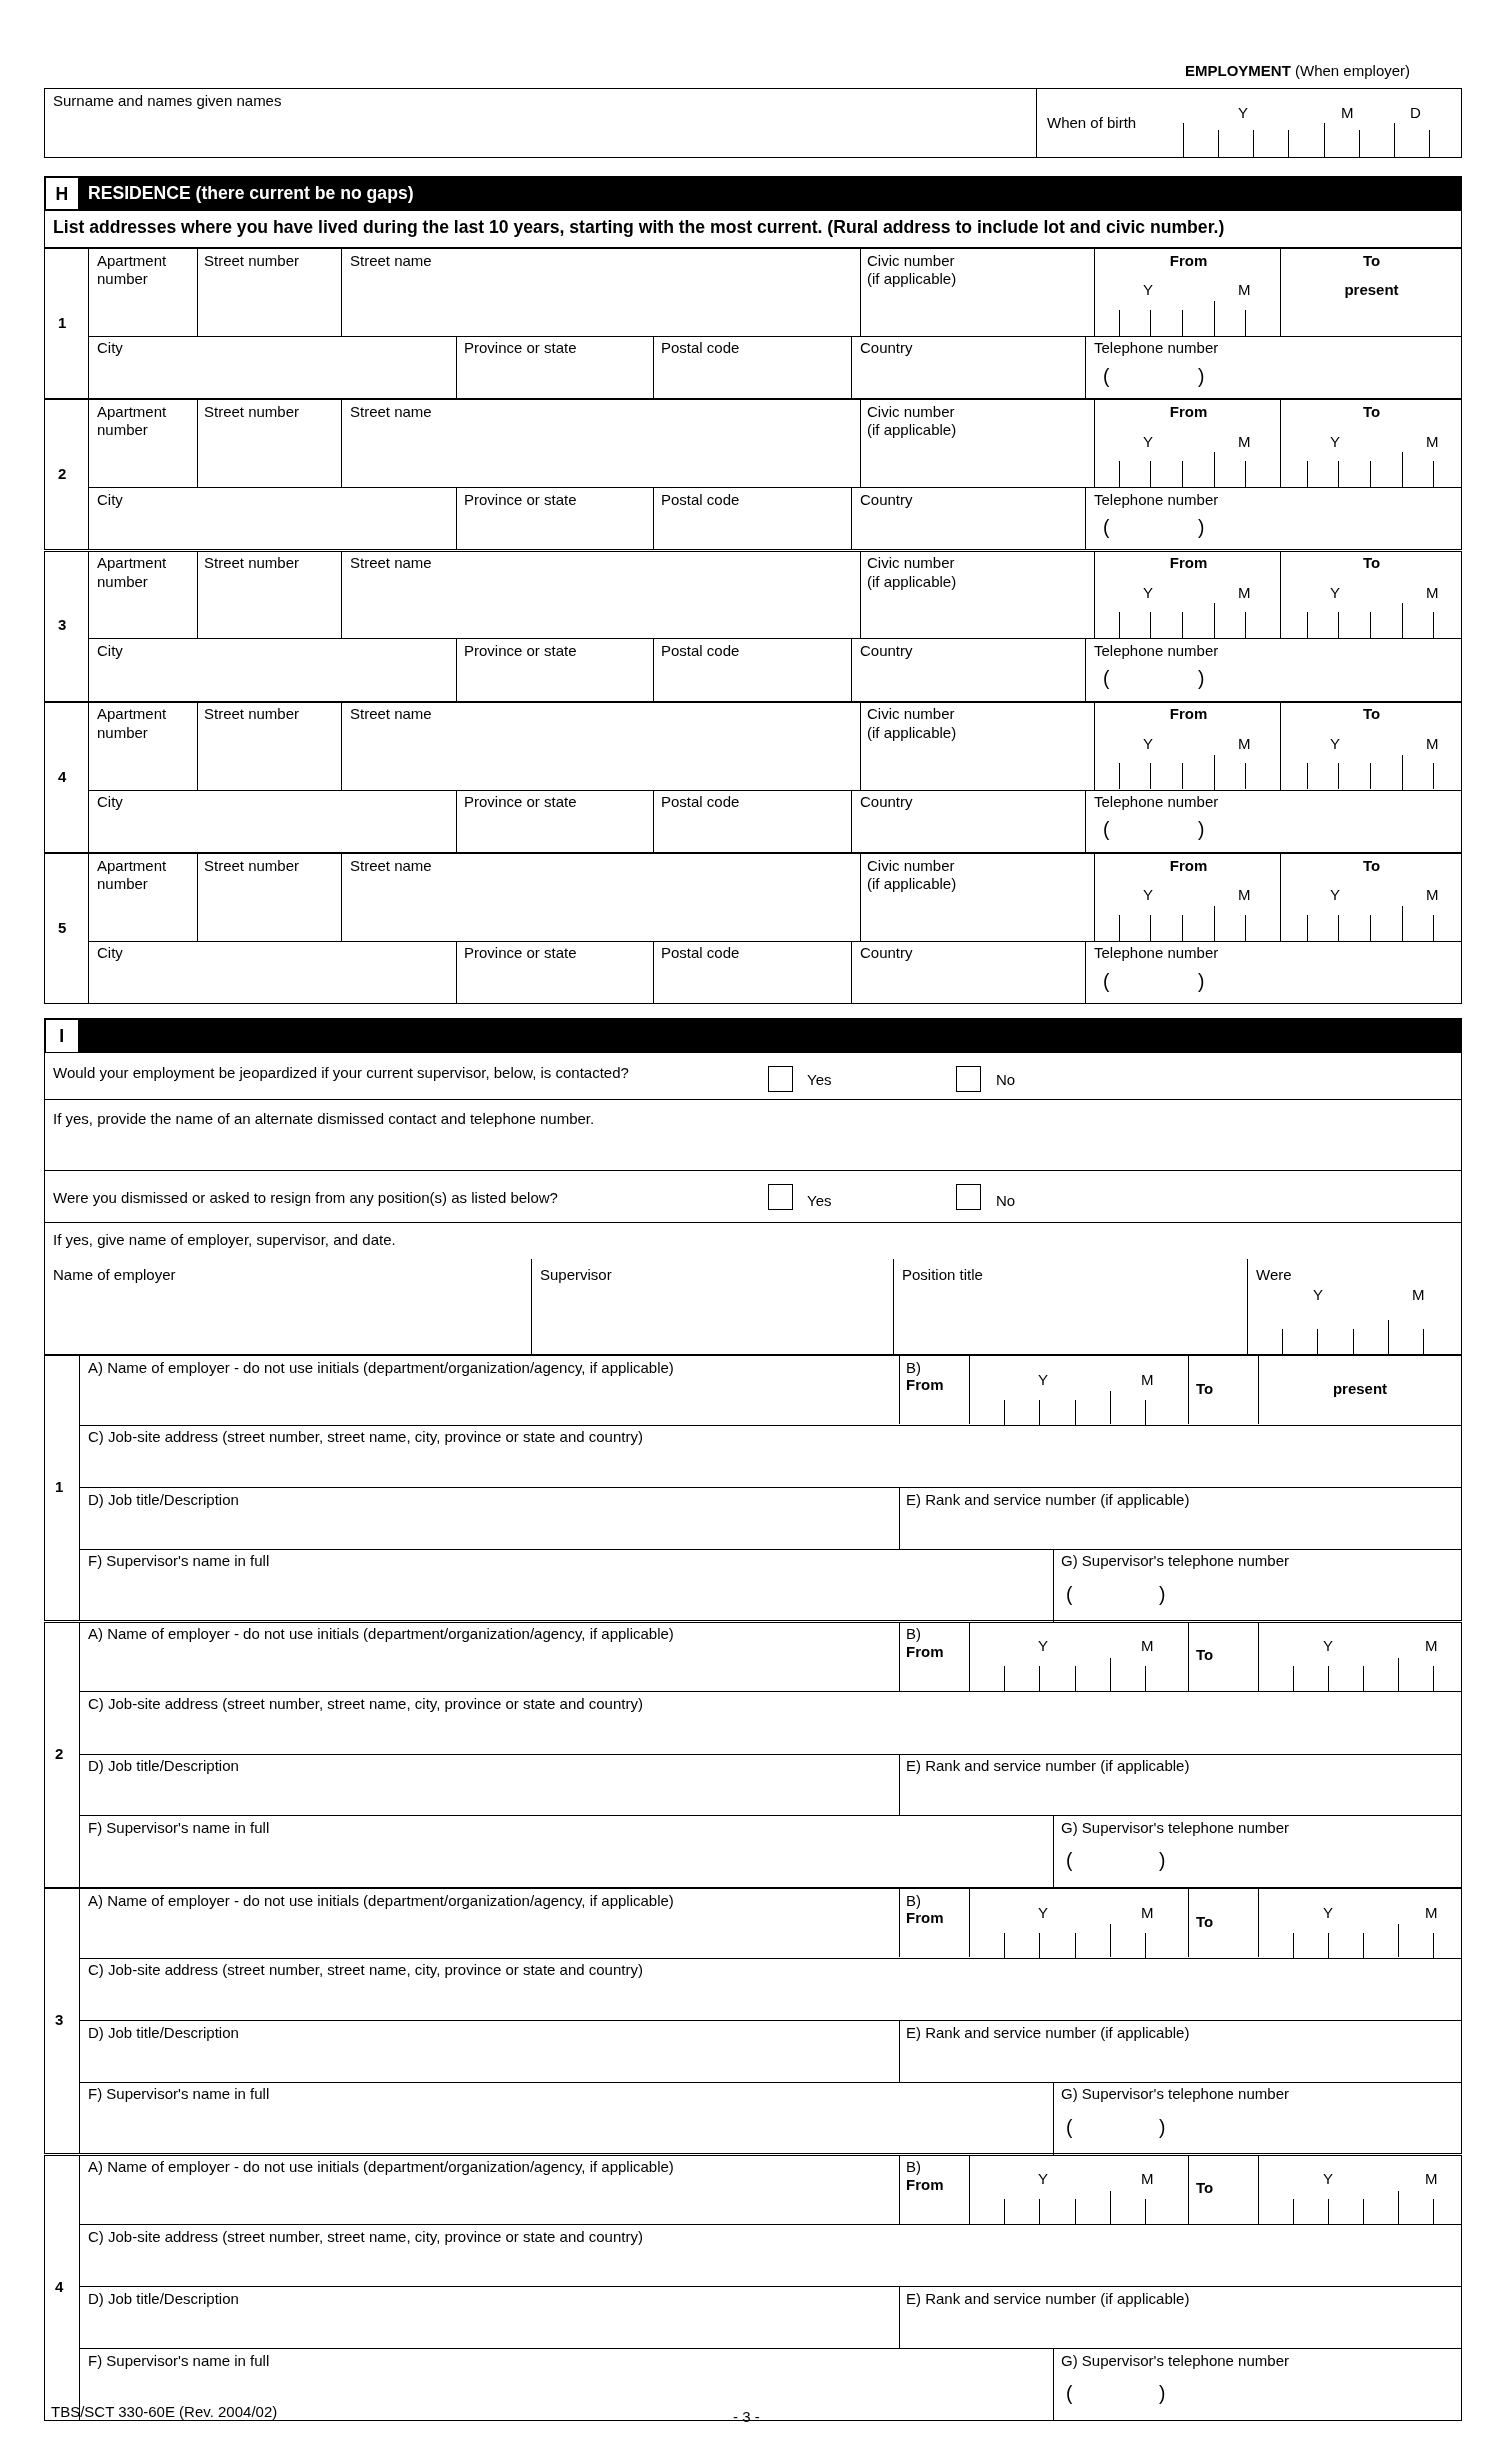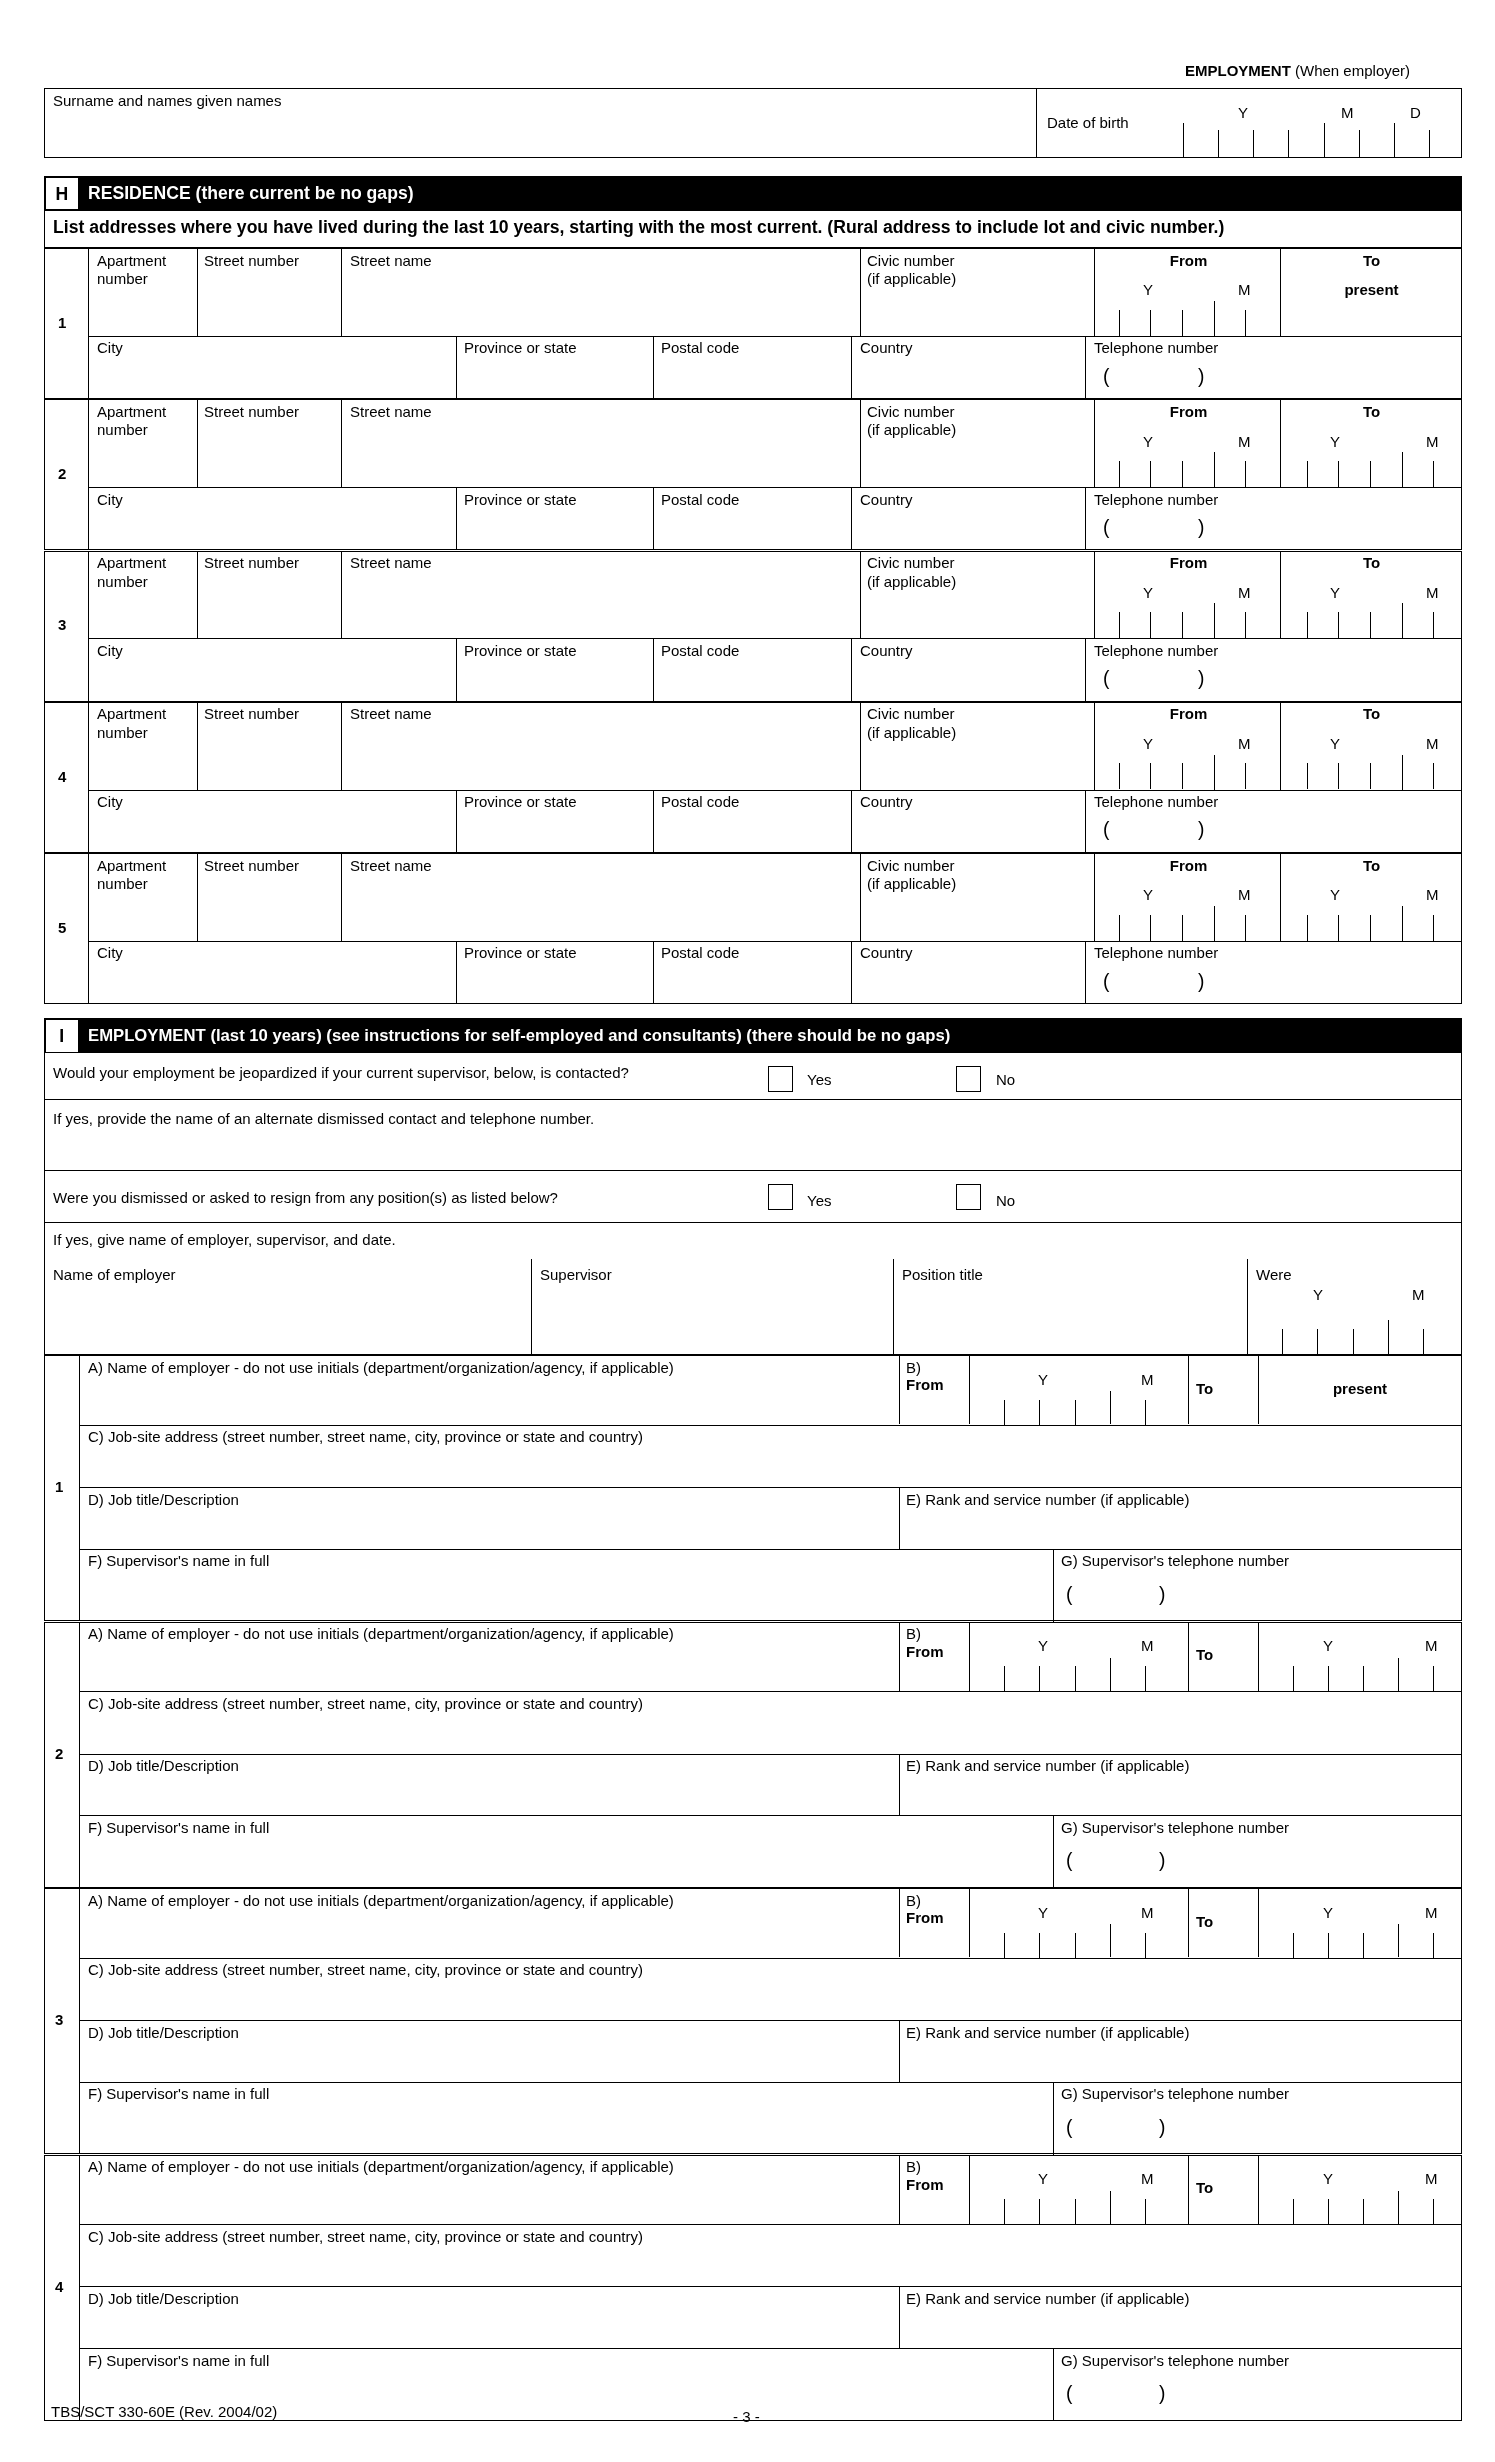--- a/index.html
+++ b/index.html
@@ -22,21 +22,21 @@
 
 <div class="lbl" style="left:1185px;top:62px;">
   <span class="bold">EMPLOYMENT</span>
   <span>(When employer)</span>
 </div>
 
 <div class="box" style="left:44px;top:88px;width:1418px;height:70px;"></div>
 <div class="vl" style="left:1036px;top:88px;height:70px;"></div>
 <div class="lbl" style="left:53px;top:92px;">Surname and names given names</div>
 <div class="fillable" style="left:48px;top:113px;width:985px;height:44px;"></div>
-<div class="lbl" style="left:1047px;top:114px;">Date of birth</div>
+<div class="lbl" style="left:1047px;top:114px;">When of birth</div>
 <div class="lbl" style="left:1238px;top:104px;">Y</div>
 <div class="lbl" style="left:1341px;top:104px;">M</div>
 <div class="lbl" style="left:1410px;top:104px;">D</div>
 <div id="dob-ticks" class="abs" style="left:1161px;top:123px;width:290px;height:35px;"></div>
 
 <div class="secbar" style="left:44px;top:176px;width:1418px;">
   <div class="secletter">H</div>
   <span style="position:absolute;left:44px;">RESIDENCE (there current be no gaps)</span>
 </div>
 <div class="box" style="left:44px;top:209px;width:1418px;height:39px;"></div>
@@ -298,21 +298,20 @@
     <div class="lbl" style="left:860px;top:944px;">Country</div>
     <div class="fillable" style="left:855px;top:966px;width:227px;height:35px;"></div>
     <div class="lbl" style="left:1094px;top:944px;">Telephone number</div>
     <div class="lbl" style="left:1103px;top:973px;font-size:19.3px;">(</div>
     <div class="lbl" style="left:1198px;top:973px;font-size:19.3px;">)</div>
     <div class="fillable" style="left:1090px;top:967px;width:368px;height:35px;"></div>
   </div>
 
 <div class="secbar" style="left:44px;top:1018px;width:1418px;">
   <div class="secletter">I</div>
-  <span style="position:absolute;left:44px;font-size:16.7px;">EMPLOYMENT (last 10 years) (see instructions for self-employed and consultants) (there should be no gaps)</span>
 </div>
 
 <div class="box" style="left:44px;top:1052px;width:1418px;height:303px;"></div>
 <div class="hl" style="left:44px;top:1099px;width:1418px;"></div>
 <div class="hl" style="left:44px;top:1170px;width:1418px;"></div>
 <div class="hl" style="left:44px;top:1222px;width:1418px;"></div>
 
 <div class="lbl" style="left:53px;top:1064px;">Would your employment be jeopardized if your current supervisor, below, is contacted?</div>
 <div class="chk" style="left:768px;top:1066px;"></div>
 <div class="lbl" style="left:807px;top:1071px;">Yes</div>

